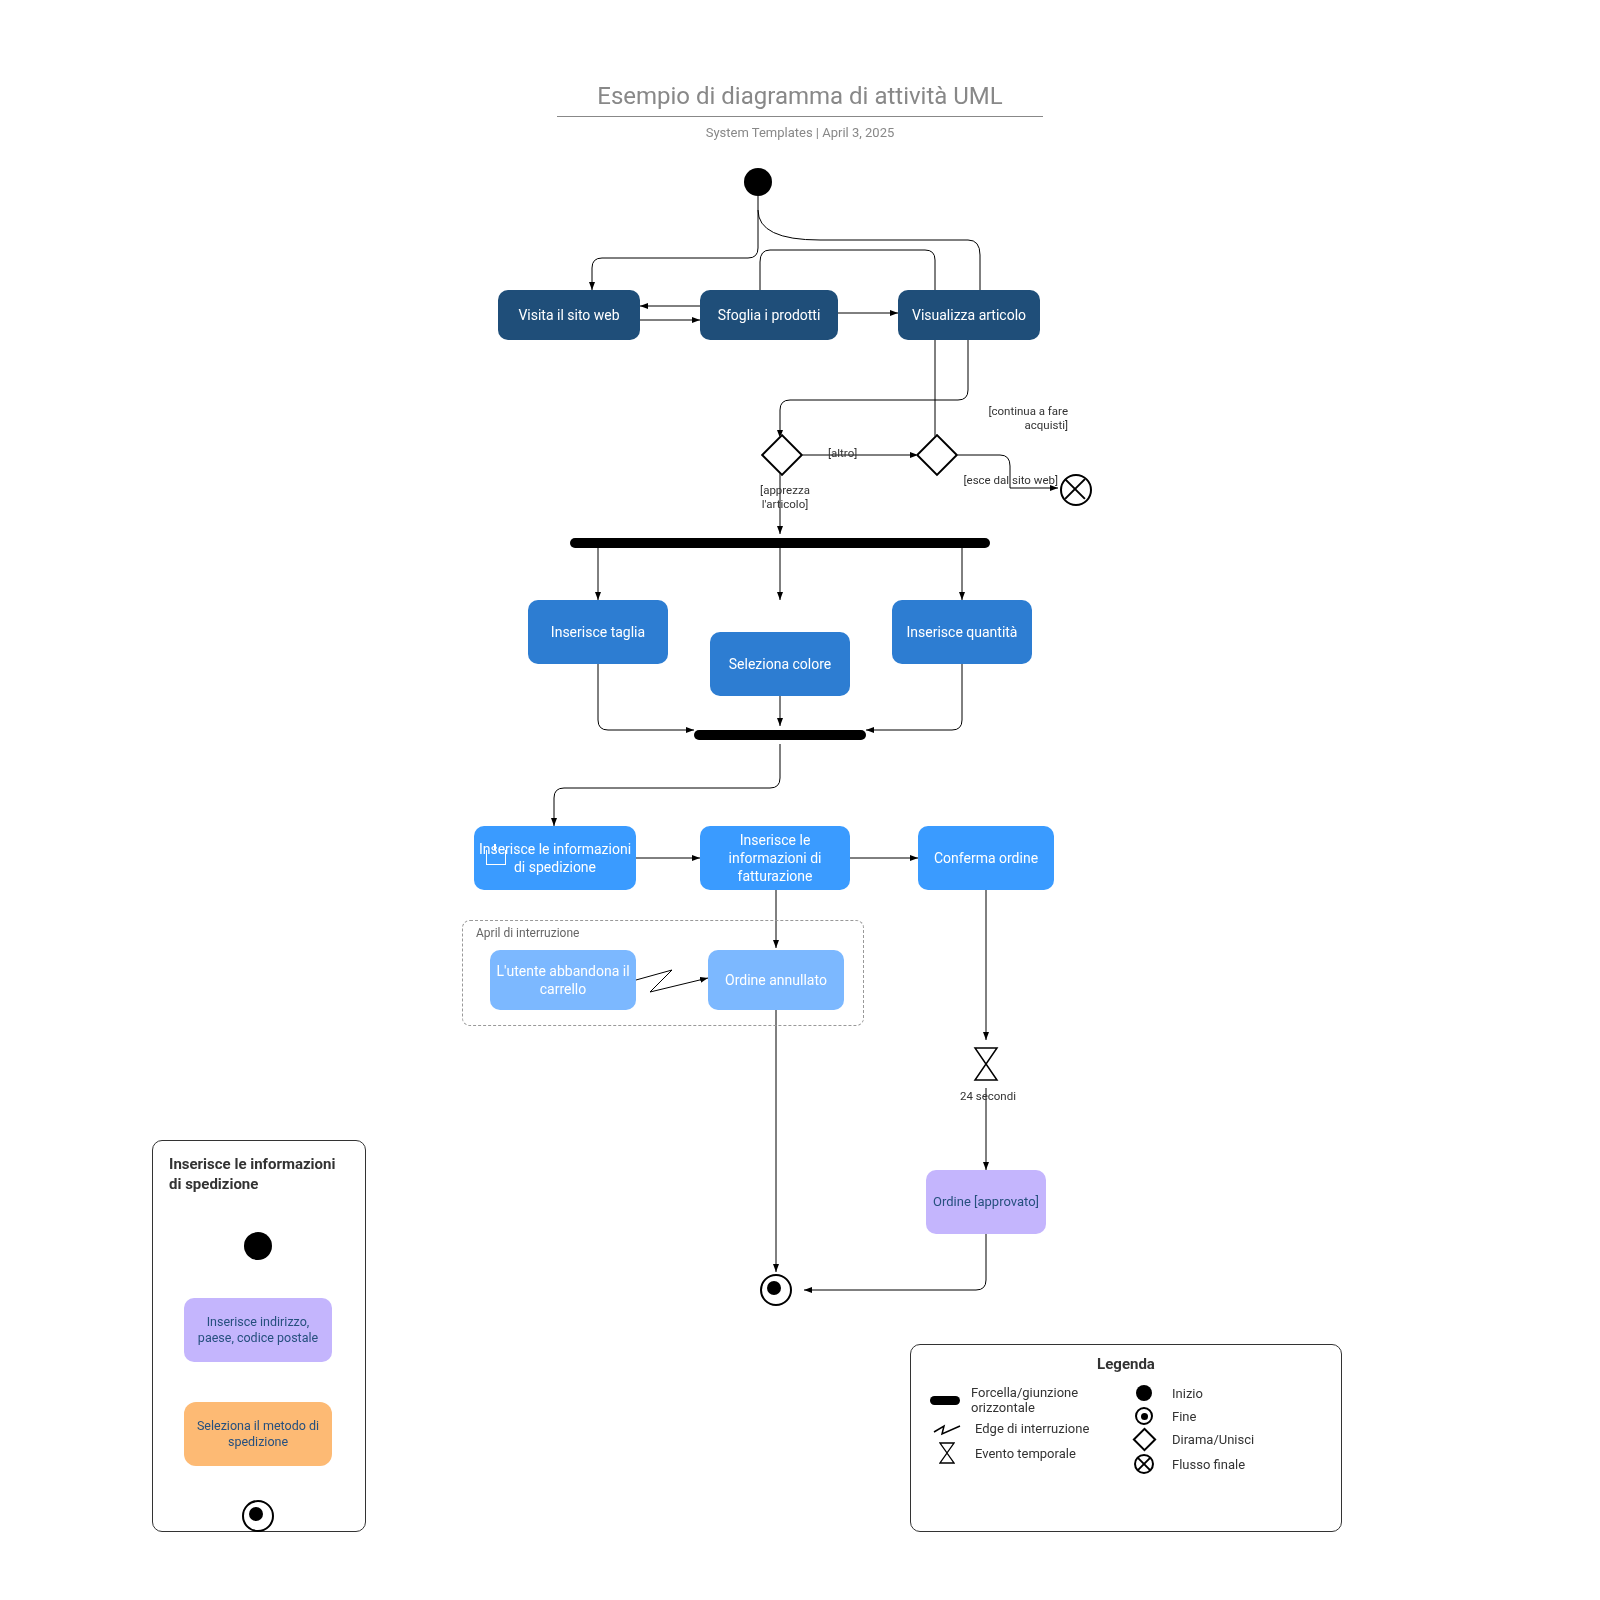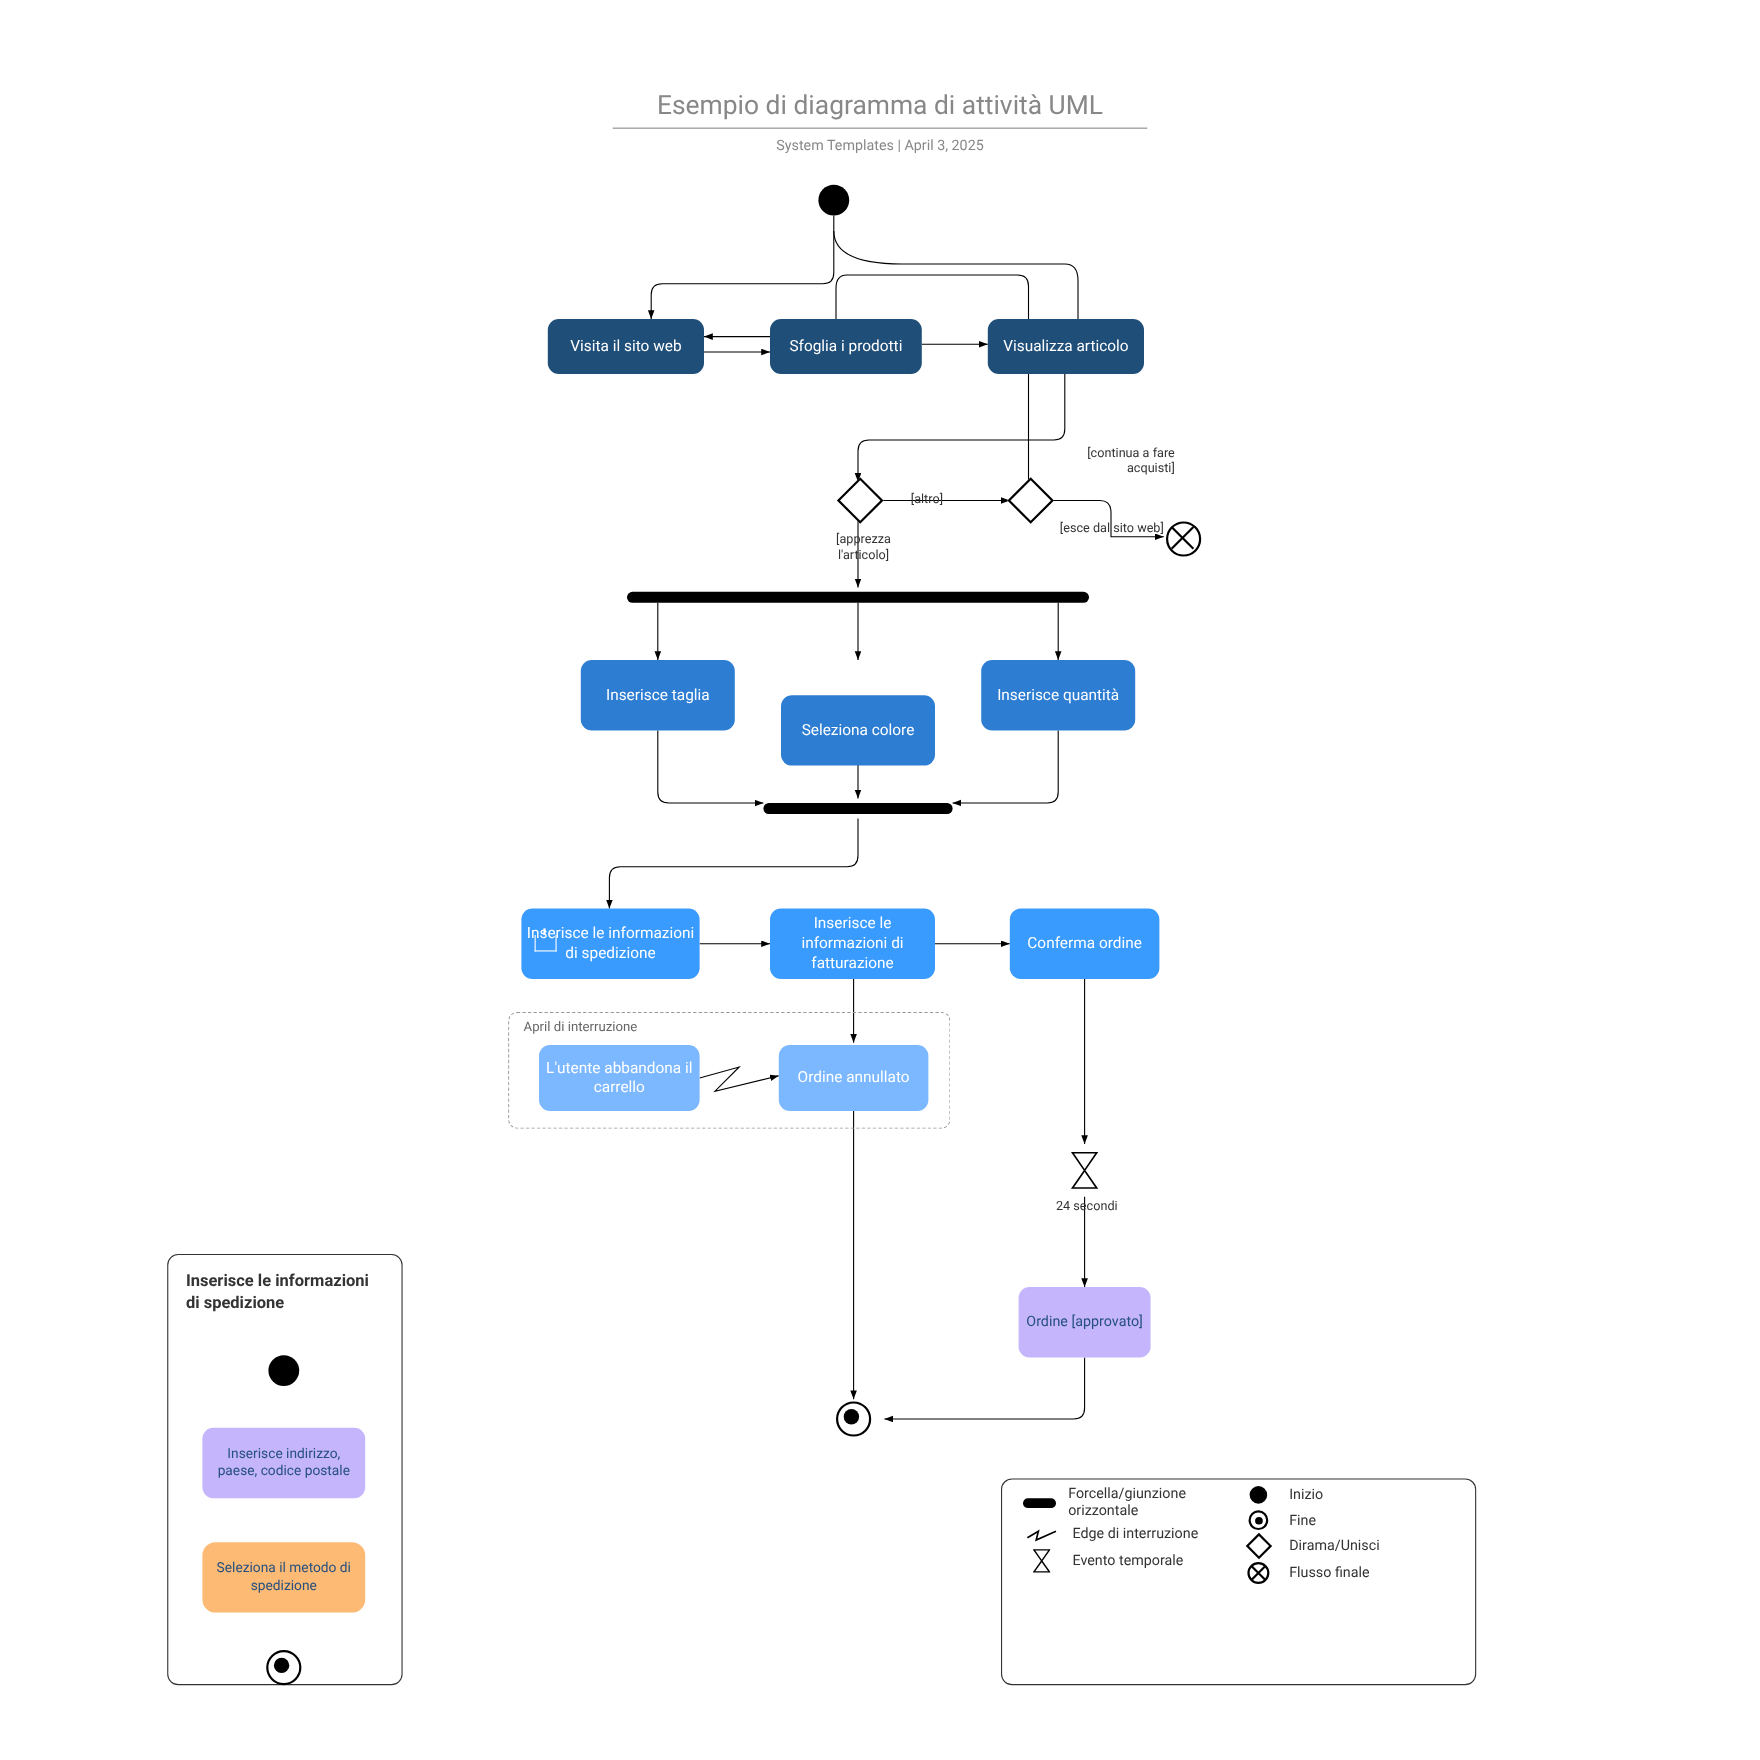--- a/index.html
+++ b/index.html
@@ -152,20 +152,21 @@
 
 <div class="panel" style="left:152px;top:1140px;width:212px;height:390px">
   <div class="panel-title">Inserisce le informazioni di spedizione</div>
 </div>
 <div class="start-node" style="left:244px;top:1232px"></div>
 <div class="activity verylight" style="left:184px;top:1298px;width:148px;height:64px;font-size:12.5px">Inserisce indirizzo, paese, codice postale</div>
 <div class="activity pale" style="left:184px;top:1402px;width:148px;height:64px;font-size:12.5px">Seleziona il metodo di spedizione</div>
 <div class="end-node" style="left:242px;top:1500px"></div>
 
 <div class="panel" style="left:910px;top:1344px;width:430px;height:186px">
+  <div class="legend-title">Legenda</div>
   <div class="legend-cols">
     <div class="legend-col">
       <div class="legend-row">
             <span class="sym">
               <span style="width:30px;height:9px;background:#000;border-radius:5px;display:inline-block"></span>
             </span>
             <span>Forcella/giunzione orizzontale</span>
           </div>
       <div class="legend-row">
             <span class="sym">

